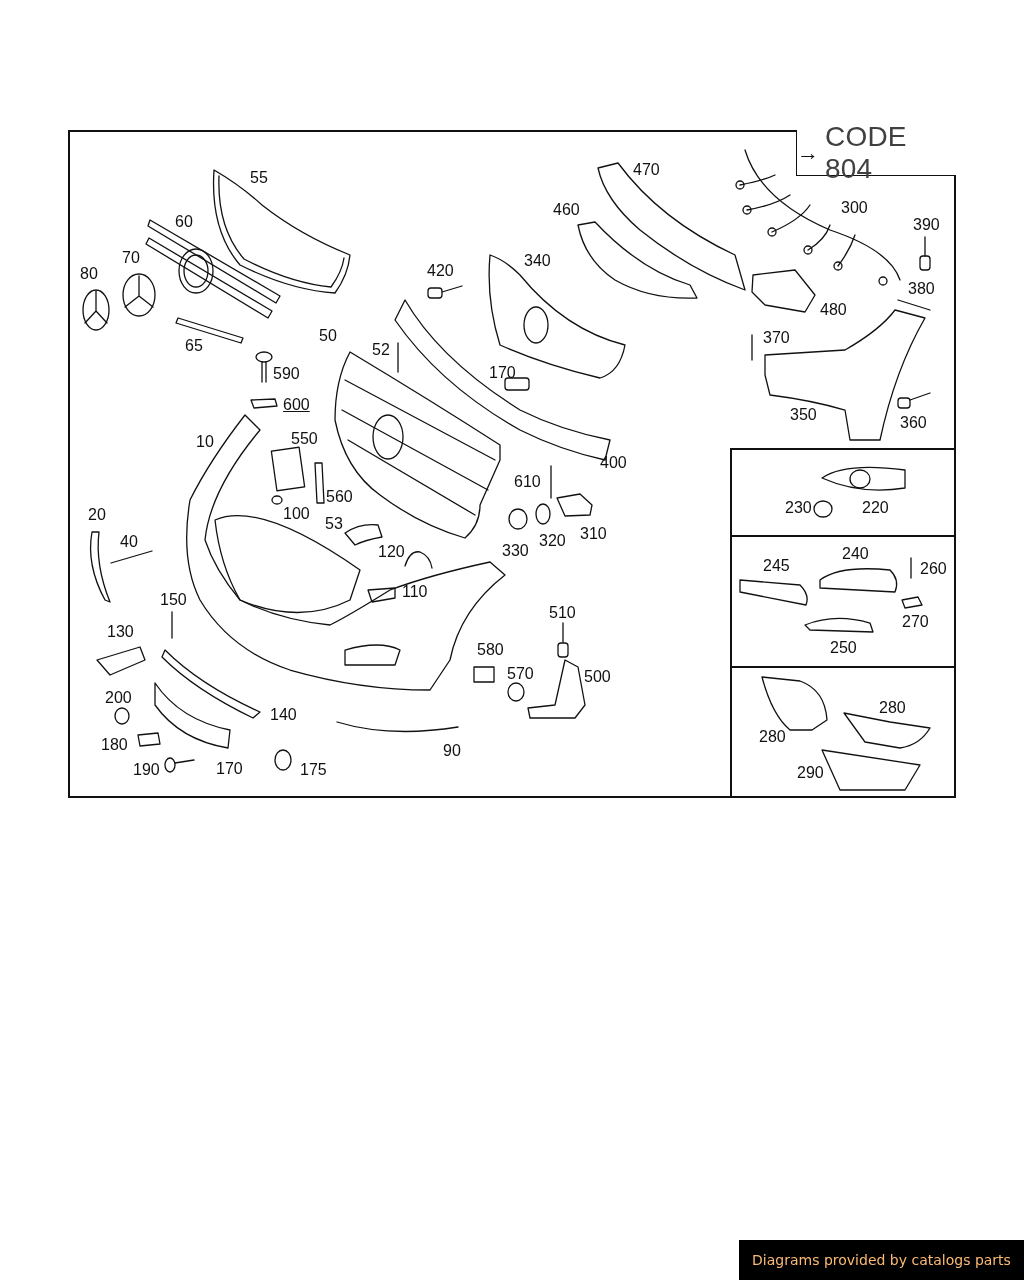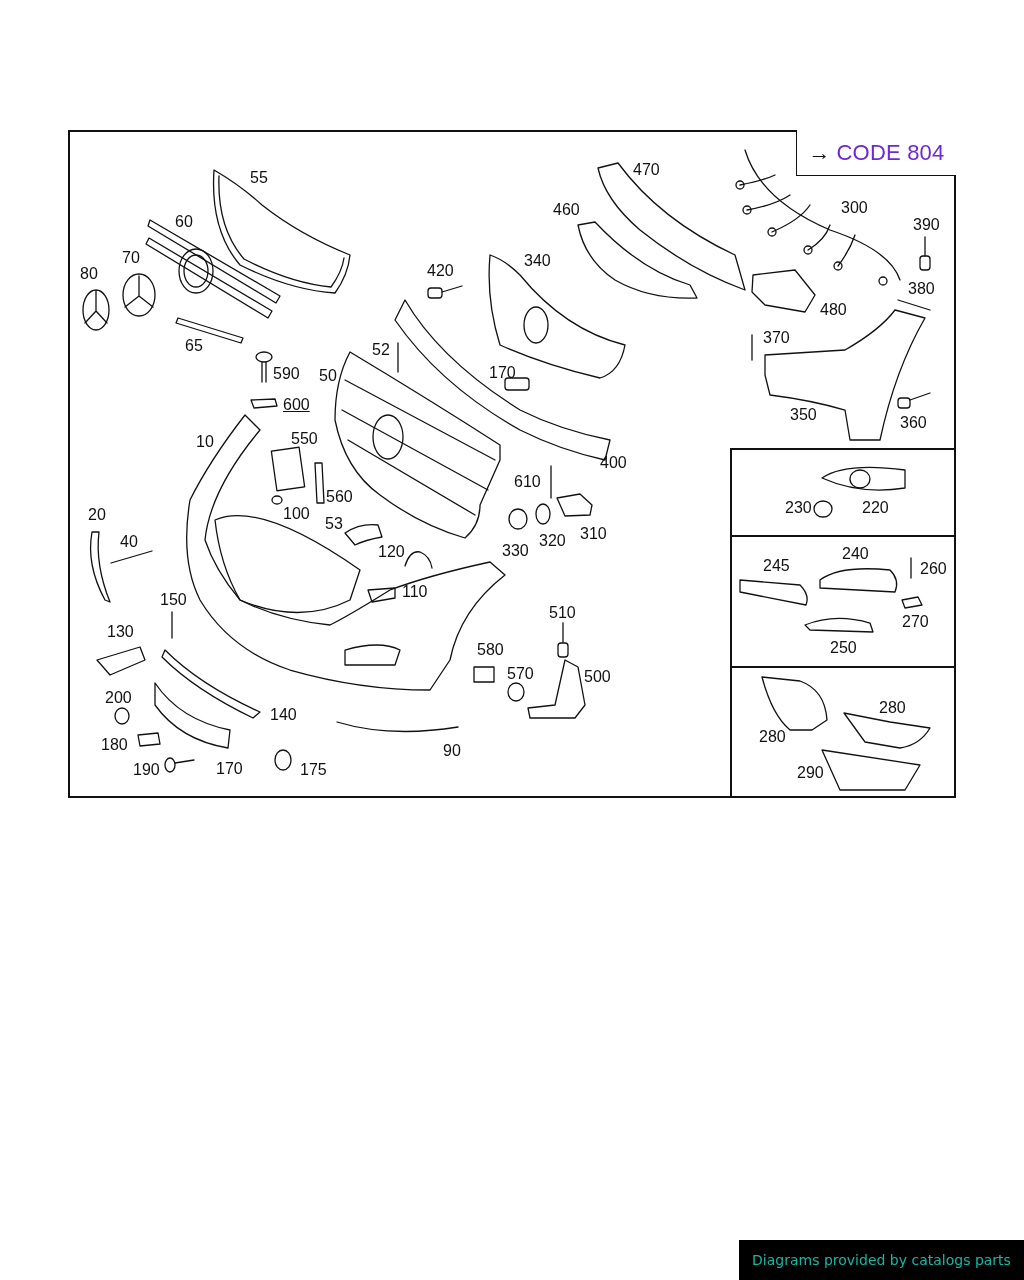--- a/index.html
+++ b/index.html
@@ -2,22 +2,22 @@
 <html><head>
 <meta charset="utf-8">
 <style>
   html, body { margin:0; padding:0; background:#ffffff; }
   body { width:1024px; height:1280px; position:relative; overflow:hidden; font-family:"Liberation Sans", sans-serif; }
   #diagram-frame { position:absolute; left:68px; top:130px; width:888px; height:668px; border:2px solid #111; box-sizing:border-box; }
   #diagram-svg { position:absolute; left:0; top:0; width:1024px; height:1280px; }
   .callout { position:absolute; font-family:"Liberation Sans", sans-serif; font-size:16px; color:#111; line-height:1; white-space:nowrap; }
   #code-box { position:absolute; left:796px; top:130px; width:160px; height:46px; border:1.5px solid #111; box-sizing:border-box; border-top:none; border-right:none; display:flex; align-items:center; justify-content:center; gap:6px; background:#fff; }
   #code-box .arrow { font-size:22px; color:#111; }
-  #code-box .code-text { font-size:22px; color:#6d28d9; letter-spacing:0.2px; }
-  #footer-badge { position:absolute; left:739px; top:1240px; width:285px; height:40px; background:#000; color:#14b8a6; font-family:"DejaVu Sans", sans-serif; font-size:14px; display:flex; align-items:center; justify-content:center; }
+  #code-box .code-text { font-size:28px; color:#404040; letter-spacing:0.2px; }
+  #footer-badge { position:absolute; left:739px; top:1240px; width:285px; height:40px; background:#000; color:#fdba74; font-family:"DejaVu Sans", sans-serif; font-size:14px; display:flex; align-items:center; justify-content:center; }
   .panel-line { position:absolute; background:#111; }
 </style>
 </head>
 <body>
 
 <div id="diagram-frame"></div>
 
 <div class="panel-line" style="left:730px; top:448px; width:1.5px; height:350px;"></div>
 <div class="panel-line" style="left:730px; top:448px; width:226px; height:1.5px;"></div>
 <div class="panel-line" style="left:730px; top:535px; width:226px; height:1.5px;"></div>
@@ -202,21 +202,21 @@
   <span class="code-text">CODE 804</span>
 </div>
 
 <div id="callouts">
     <span class="callout" style="left: 250px; top: 170px;">55</span>
     <span class="callout" style="left: 175px; top: 214px;">60</span>
     <span class="callout" style="left: 122px; top: 250px;">70</span>
     <span class="callout" style="left: 80px; top: 266px;">80</span>
     <span class="callout" style="left: 185px; top: 338px;">65</span>
     <span class="callout" style="left: 273px; top: 366px;">590</span>
-    <span class="callout" style="left: 319px; top: 368px;">50</span>
+    <span class="callout" style="left: 319px; top: 328px;">50</span>
     <span class="callout" style="left: 372px; top: 342px;">52</span>
     <span class="callout" style="left: 283px; top: 397px; text-decoration: underline;">600</span>
     <span class="callout" style="left: 196px; top: 434px;">10</span>
     <span class="callout" style="left: 291px; top: 431px;">550</span>
     <span class="callout" style="left: 326px; top: 489px;">560</span>
     <span class="callout" style="left: 283px; top: 506px;">100</span>
     <span class="callout" style="left: 325px; top: 516px;">53</span>
     <span class="callout" style="left: 88px; top: 507px;">20</span>
     <span class="callout" style="left: 120px; top: 534px;">40</span>
     <span class="callout" style="left: 378px; top: 544px;">120</span>

